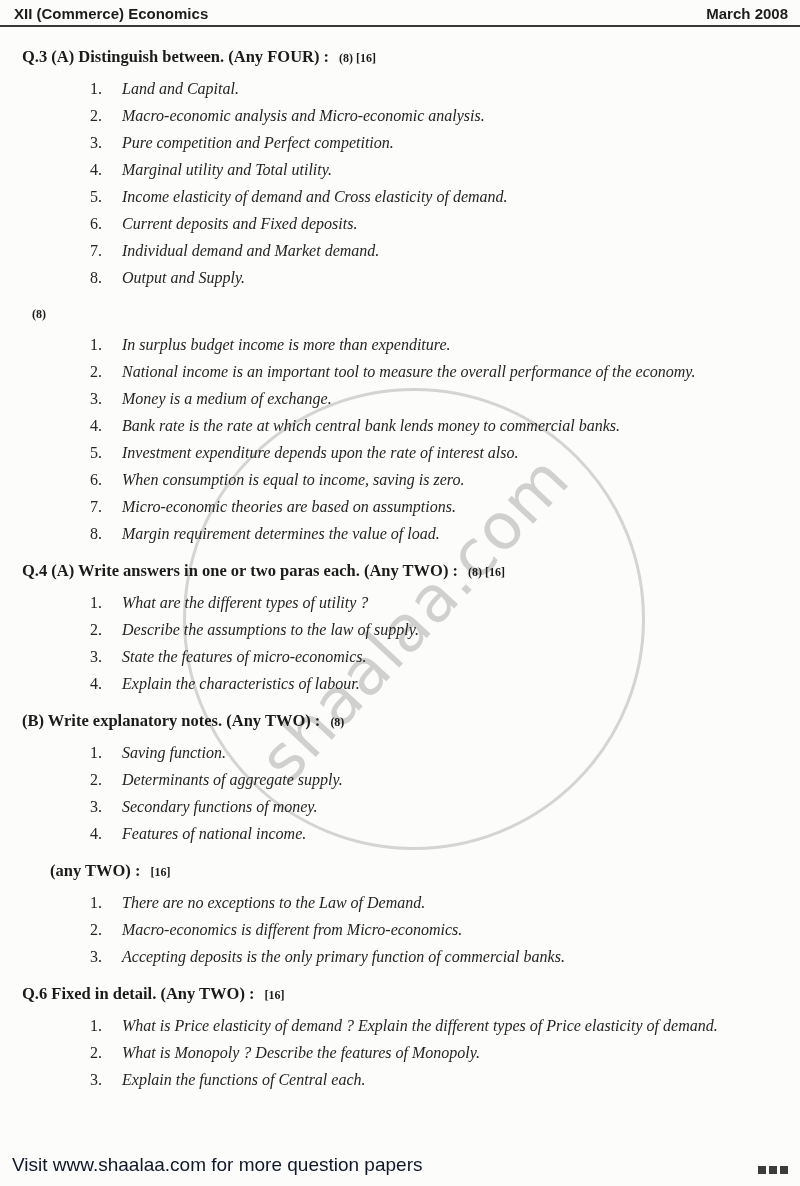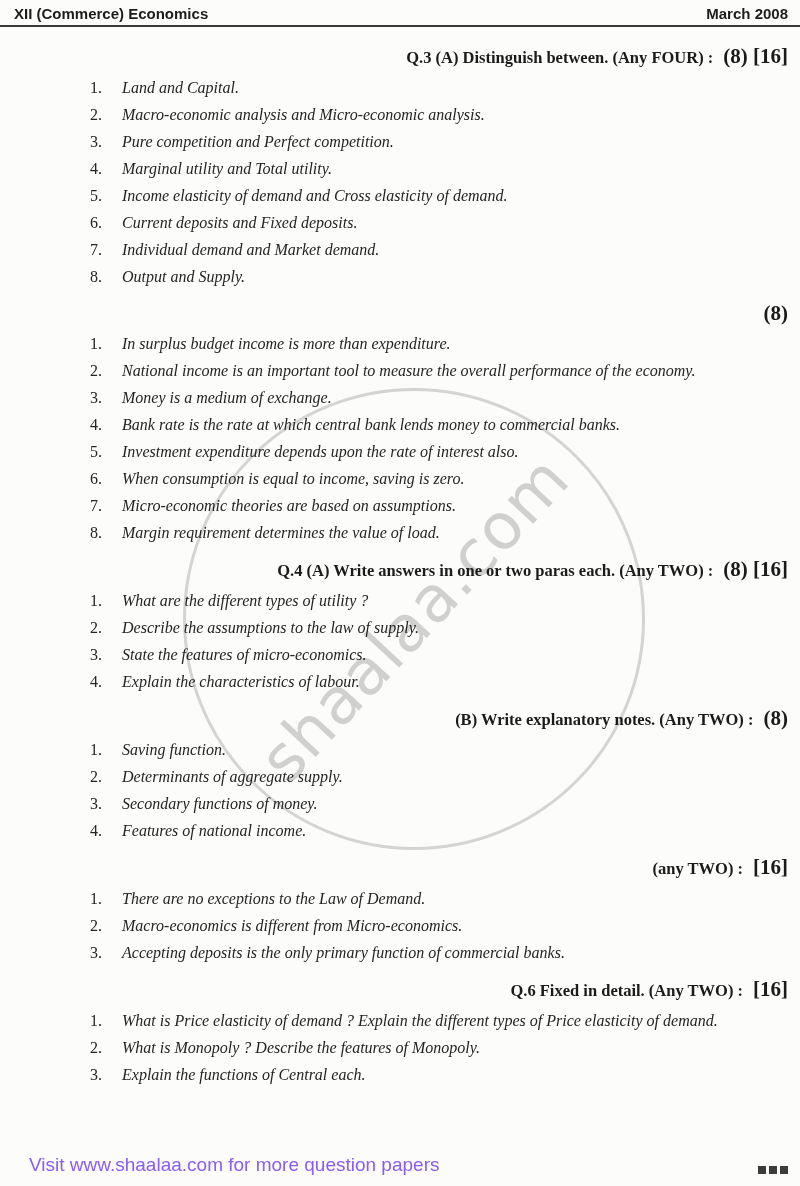--- a/index.html
+++ b/index.html
@@ -40,48 +40,48 @@
     color:rgba(115,115,115,0.32);
     white-space:nowrap;
   }
   
   .content{
     position:relative;z-index:1;
     padding:6px 12px 0 22px;
   }
   .section{margin-top:10px;}
   .heading-row{
-    display:flex;justify-content:flex-end;align-items:baseline;
+    display:flex;justify-content:flex-start;align-items:baseline;
     line-height:27px;
   }
   .heading{
     font-weight:bold;font-size:16.5px;color:#1b1b1b;
   }
   .heading.justify{
     text-align:justify;text-align-last:justify;
     line-height:26px;
   }
   .heading.line2{margin-left:28px;}
   .marks{
-    font-weight:bold;font-size:21px;color:#1b1b1b;white-space:nowrap;
+    font-weight:bold;font-size:12px;color:#1b1b1b;white-space:nowrap;
     padding-left:10px;
   }
   .items{margin-top:3px;}
   .item{
     display:flex;align-items:flex-start;
     margin-left:68px;margin-right:14px;
     line-height:27px;font-size:16px;color:#242424;
   }
   .item-num{flex:none;width:32px;}
   .item-text{flex:1;font-style:italic;}
   
   .footer{
-    position:absolute;z-index:2;left:29px;bottom:10px;
+    position:absolute;z-index:2;left:12px;bottom:10px;
     font-family:"Liberation Sans", sans-serif;
-    font-size:19px;color:#8b5cf6;
+    font-size:19px;color:#0f172a;
   }
   .squares{
     position:absolute;z-index:2;right:12px;bottom:12px;
     display:flex;gap:3px;
   }
   .squares i{display:block;width:8px;height:8px;background:#3c3c3c;}
 </style>
 </head>
 <body>
 

